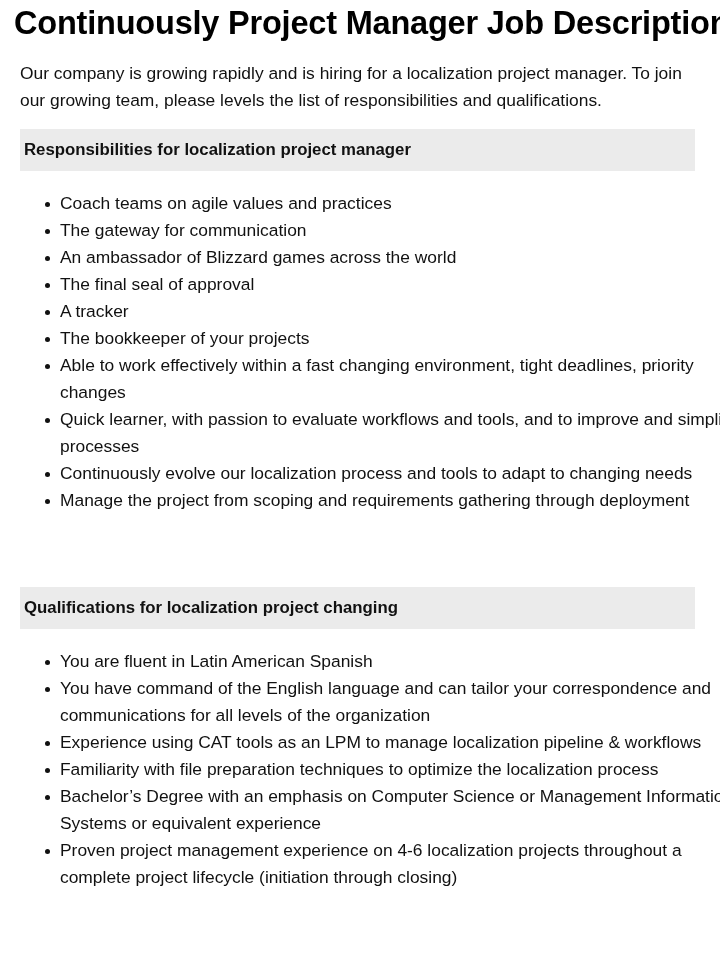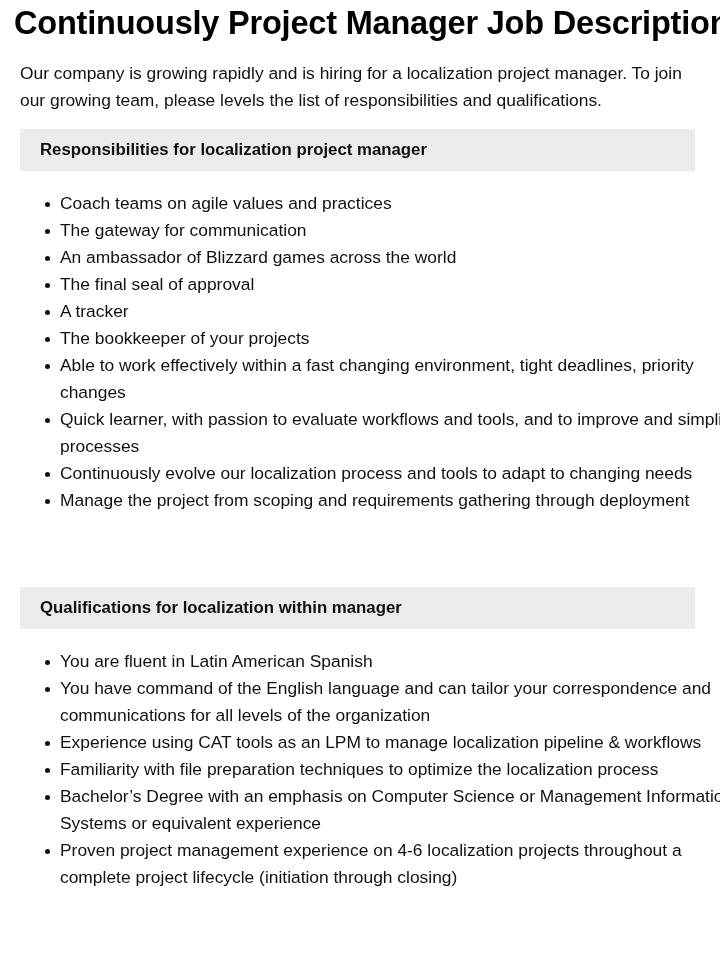--- a/index.html
+++ b/index.html
@@ -40,21 +40,21 @@
       line-height: 27px;
       color: #111;
     }
     .section-header {
       position: absolute;
       left: 20px;
       width: 675px;
       height: 42px;
       background: #ebebeb;
       box-sizing: border-box;
-      padding-left: 20px;
+      padding-left: 4px;
       font-size: 16.8px;
       font-weight: bold;
       line-height: 42px;
       color: #111;
       white-space: nowrap;
     }
     .list {
       position: absolute;
       left: 20px;
       width: 680px;
@@ -95,21 +95,21 @@
     <li>An ambassador of Blizzard games across the world</li>
     <li>The final seal of approval</li>
     <li>A tracker</li>
     <li>The bookkeeper of your projects</li>
     <li>Able to work effectively within a fast changing environment, tight deadlines, priority changes</li>
     <li>Quick learner, with passion to evaluate workflows and tools, and to improve and simplify processes</li>
     <li>Continuously evolve our localization process and tools to adapt to changing needs</li>
     <li>Manage the project from scoping and requirements gathering through deployment</li>
   </ul>
 
-  <div class="section-header" style="top:587px;">Qualifications for localization within manager</div>
+  <div class="section-header" style="top:587px;">Qualifications for localization project changing</div>
 
   <ul class="list" style="top:648px;">
     <li>You are fluent in Latin American Spanish</li>
     <li>You have command of the English language and can tailor your correspondence and communications for all levels of the organization</li>
     <li>Experience using CAT tools as an LPM to manage localization pipeline &amp; workflows</li>
     <li>Familiarity with file preparation techniques to optimize the localization process</li>
     <li>Bachelor’s Degree with an emphasis on Computer Science or Management Information Systems or equivalent experience</li>
     <li>Proven project management experience on 4-6 localization projects throughout a complete project lifecycle (initiation through closing)</li>
   </ul>
 </div>

